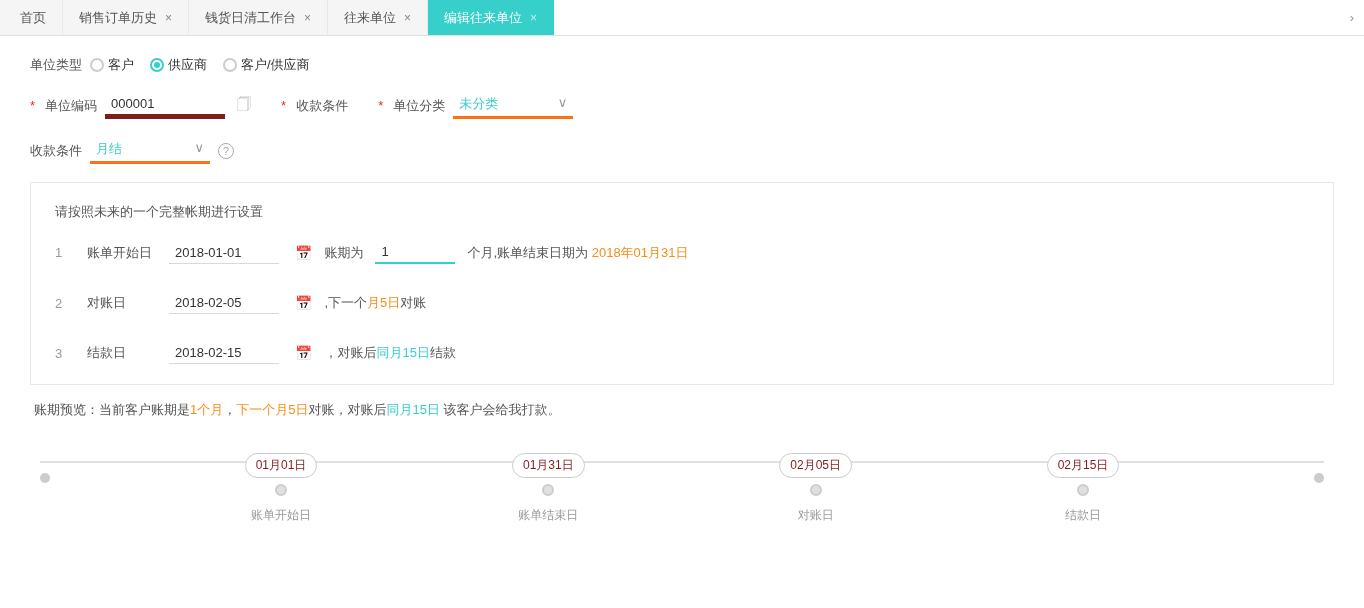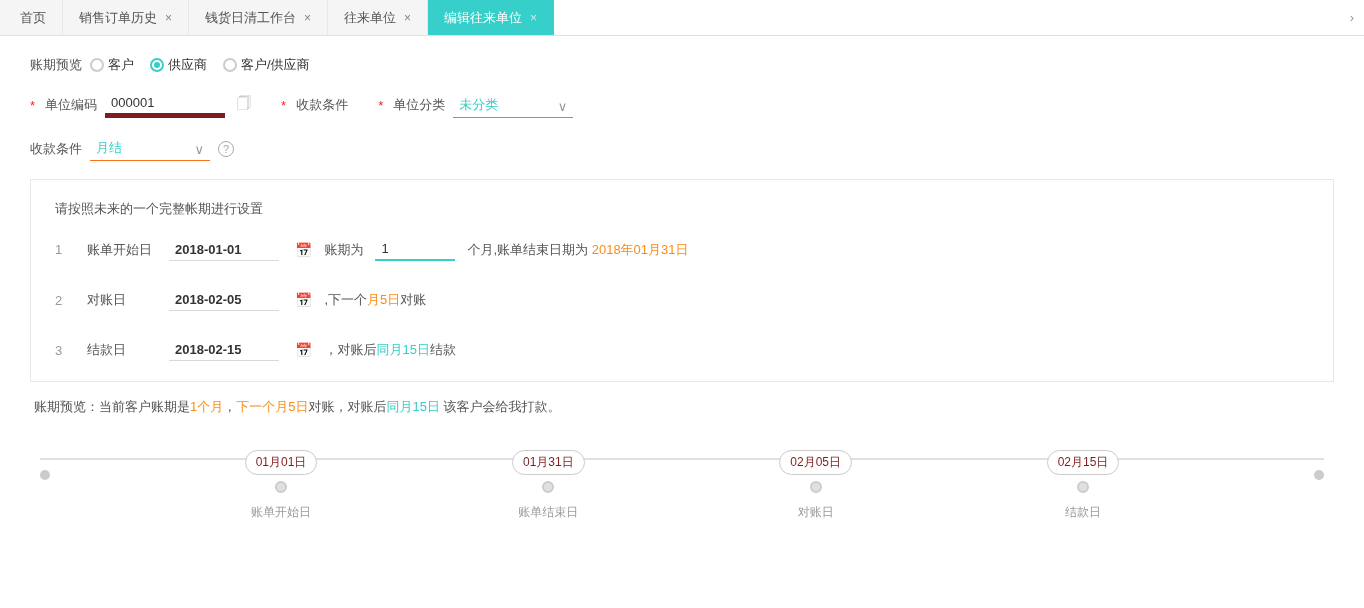--- a/index.html
+++ b/index.html
@@ -107,22 +107,22 @@
       padding: 3px 6px;
       color: #333;
       background: transparent;
       width: 120px;
     }
     .text-input.wide { width: 200px; }
 
     
     .select-box {
       display: flex;
-      align-items: flex-end;
-      border-bottom: 1px solid #f97316;
+      align-items: flex-start;
+      border-bottom: 3px solid #f97316;
       padding: 3px 6px;
       cursor: pointer;
       min-width: 120px;
       justify-content: space-between;
       color: #36cfc9;
       gap: 16px;
     }
     .select-box .chevron { color: #999; margin-left: 8px; }
 
     
@@ -179,21 +179,20 @@
     }
     .date-input {
       border: none;
       border-bottom: 1px solid #d9d9d9;
       outline: none;
       font-size: 13px;
       padding: 3px 6px;
       width: 110px;
       background: transparent;
       color: #333;
-      font-weight: bold;
     }
     .num-input {
       border: none;
       border-bottom: 2px solid #36cfc9;
       outline: none;
       font-size: 13px;
       padding: 3px 6px;
       width: 80px;
       background: transparent;
       color: #333;
@@ -299,21 +298,21 @@
     <span>编辑往来单位</span>
     <span class="close-btn">×</span>
   </div>
   <div class="tab-arrow">›</div>
 </div>
 
 <div class="main-content">
 
   <div class="form-row">
     <div class="field-group">
-      <span class="field-label">账期预览</span>
+      <span class="field-label">单位类型</span>
       <div class="radio-group">
         <label class="radio-item">
           <div class="radio-circle"></div>
           <span>客户</span>
         </label>
         <label class="radio-item">
           <div class="radio-circle checked"></div>
           <span>供应商</span>
         </label>
         <label class="radio-item">

